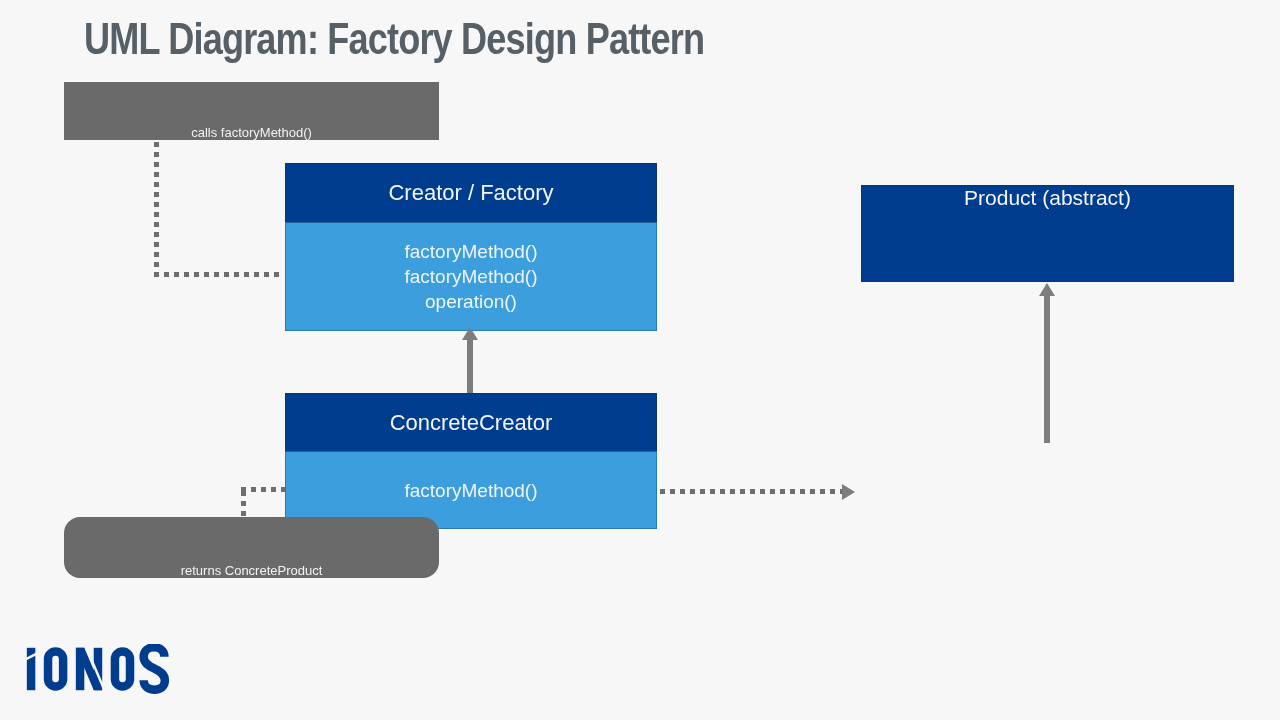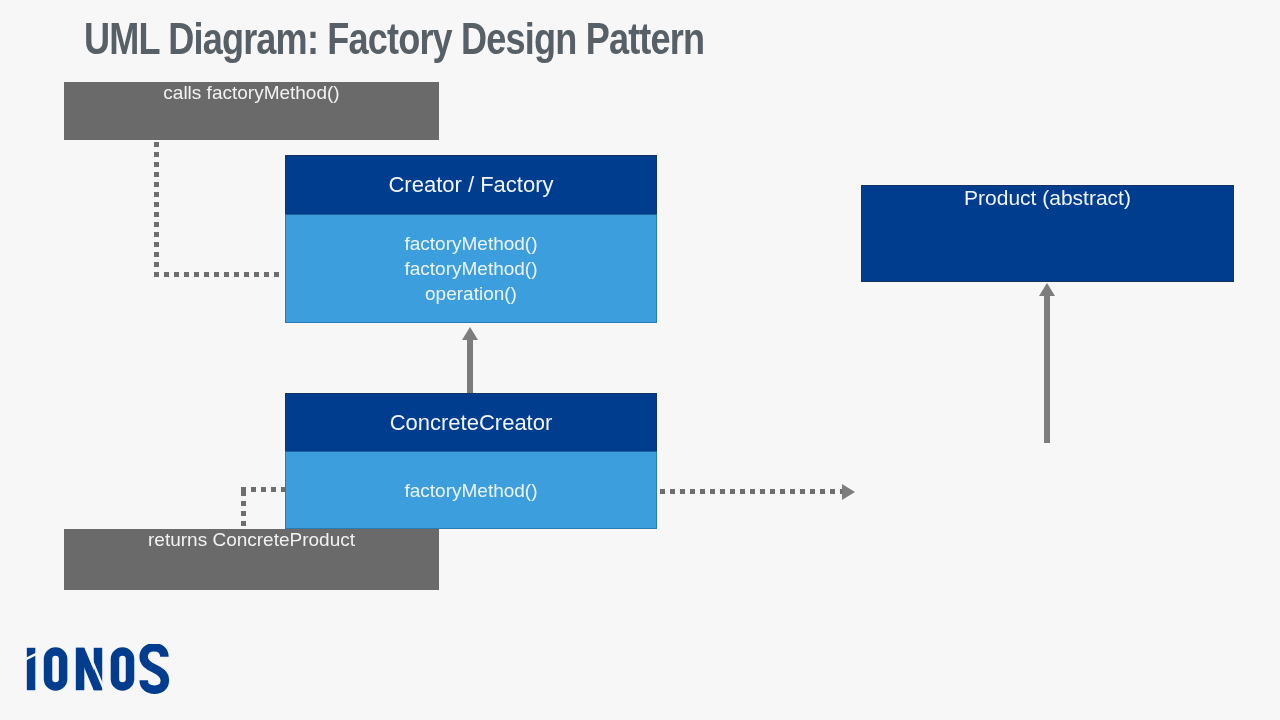--- a/index.html
+++ b/index.html
@@ -11,22 +11,22 @@
   }
   .title {
     position:absolute; left:84px; top:14px;
     font-size:44px; font-weight:bold; letter-spacing:-1px;
     color:var(--title, #566066);
     transform:scaleX(0.82); transform-origin:left top;
     white-space:nowrap;
   }
   .note {
     position:absolute; background:var(--gray_note, #6a6a6a);
-    color:#f2f2f2; font-size:19px;
-    display:flex; align-items:flex-start; justify-content:center;
+    color:#f2f2f2; font-size:13px;
+    display:flex; align-items:flex-end; justify-content:center;
     text-align:center; box-sizing:border-box;
   }
   .uml-class { position:absolute; }
   .uml-head {
     background:var(--navy, #003d8f);
     border:1px solid var(--border_navy, #16335f);
     color:var(--text_light, #f2f6fa);
     display:flex; align-items:center; justify-content:center;
     font-size:22px; box-sizing:border-box;
   }
@@ -74,21 +74,21 @@
   <div class="title">UML Diagram: Factory Design Pattern</div>
 
   <div class="note" style="left:64px; top:82px; width:375px; height:58px;">
     <span>calls factoryMethod()</span>
   </div>
 
   <div class="dot-v" style="left:154px; top:142px; height:134px;"></div>
   <div class="dot-h" style="left:154px; top:272px; width:130px;"></div>
 
   <div class="uml-class" style="left:285px; top:155px; width:372px;">
-    <div class="uml-head" style="height:60px;">
+    <div class="uml-head" style="height:60px;margin-top:8px;">
       <span>Creator / Factory</span>
     </div>
     <div class="uml-body" style="height:109px; margin-top:-1px;">
       <div>factoryMethod()</div>
       <div>factoryMethod()</div>
       <div>operation()</div>
     </div>
   </div>
 
   <div class="tri-up" style="left:462px; top:327px;"></div>
@@ -110,21 +110,21 @@
   <div class="tri-up" style="left:1039px; top:283px;"></div>
   <div class="shaft-v" style="left:1044px; top:296px; height:147px;"></div>
 
 
   <div class="dot-h" style="left:660px; top:489px; width:182px;"></div>
   <div class="tri-right" style="left:842px; top:484px;"></div>
 
   <div class="dot-h" style="left:241px; top:487px; width:44px;"></div>
   <div class="dot-v" style="left:241px; top:491px; height:54px;"></div>
 
-  <div class="note" style="left:64px; top:529px; width:375px; height:61px;">
+  <div class="note" style="left:64px; top:517px; width:375px; height:61px;border-radius:16px;">
     <span>returns ConcreteProduct</span>
   </div>
 
   <div class="logo">
     <svg width="147" height="50" viewBox="0 0 156 53" role="img" aria-label="IONOS">
 
       <rect x="3" y="4" width="9" height="45" fill="currentColor"></rect>
       <line x1="0" y1="17" x2="14" y2="10" stroke="var(--bg,#f7f7f8)" stroke-width="2.6"></line>
 
       <rect x="25.5" y="8" width="16" height="37" rx="8" fill="none" stroke="currentColor" stroke-width="9"></rect>

